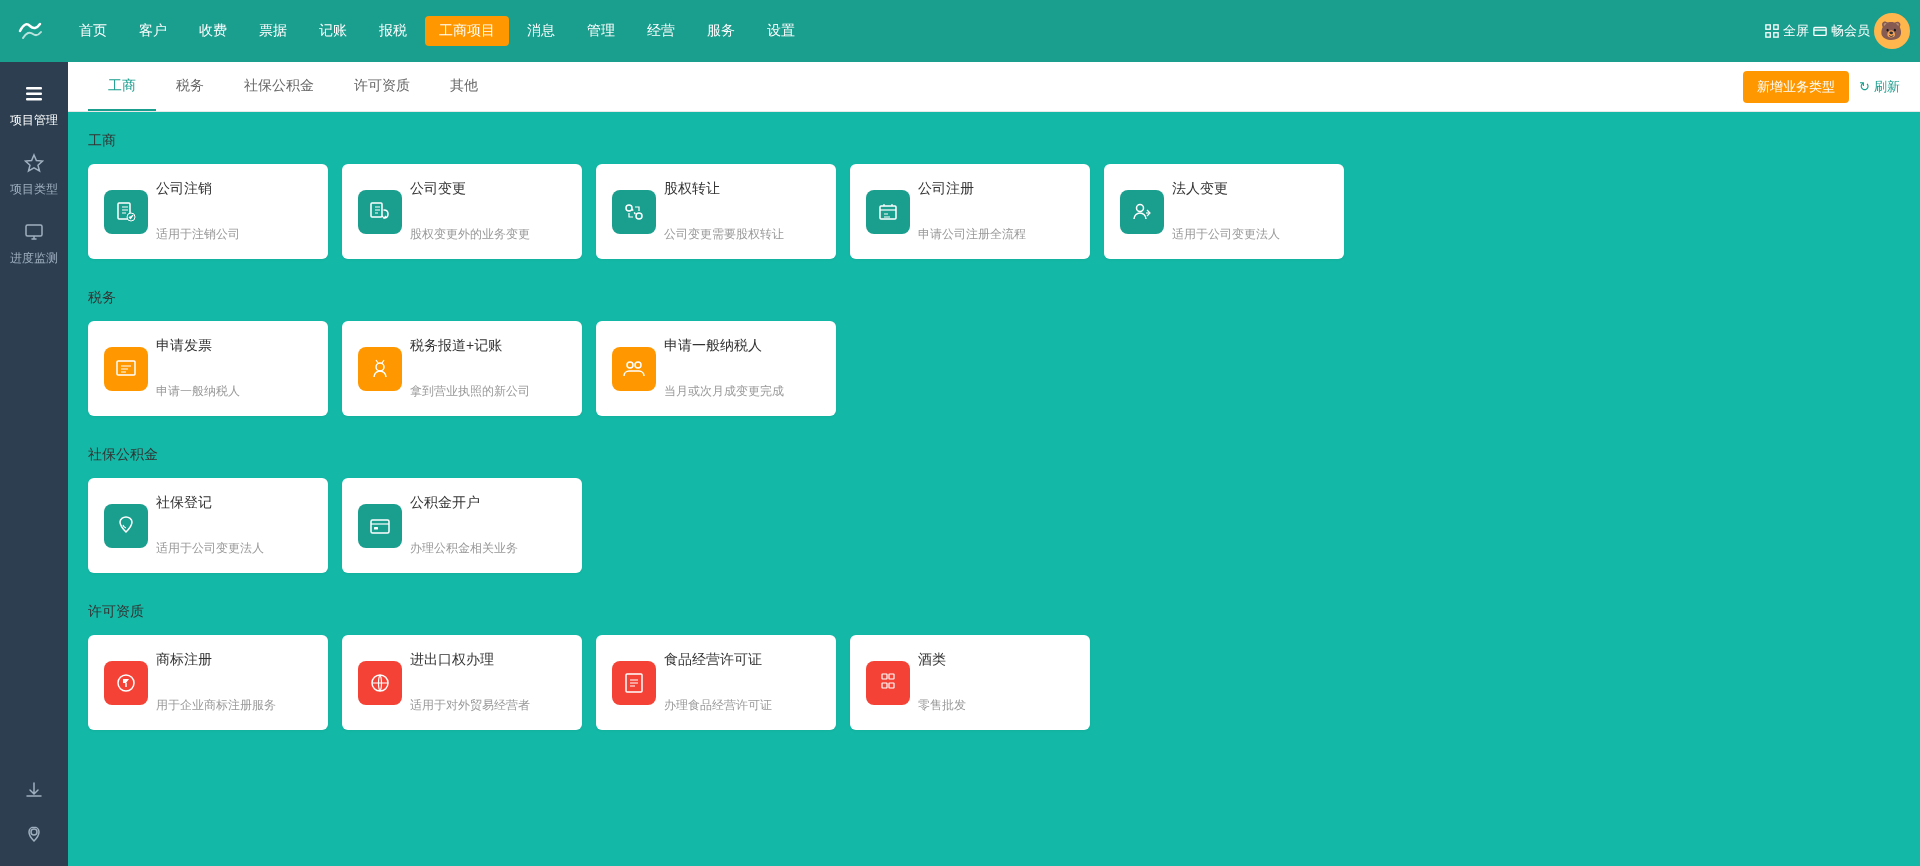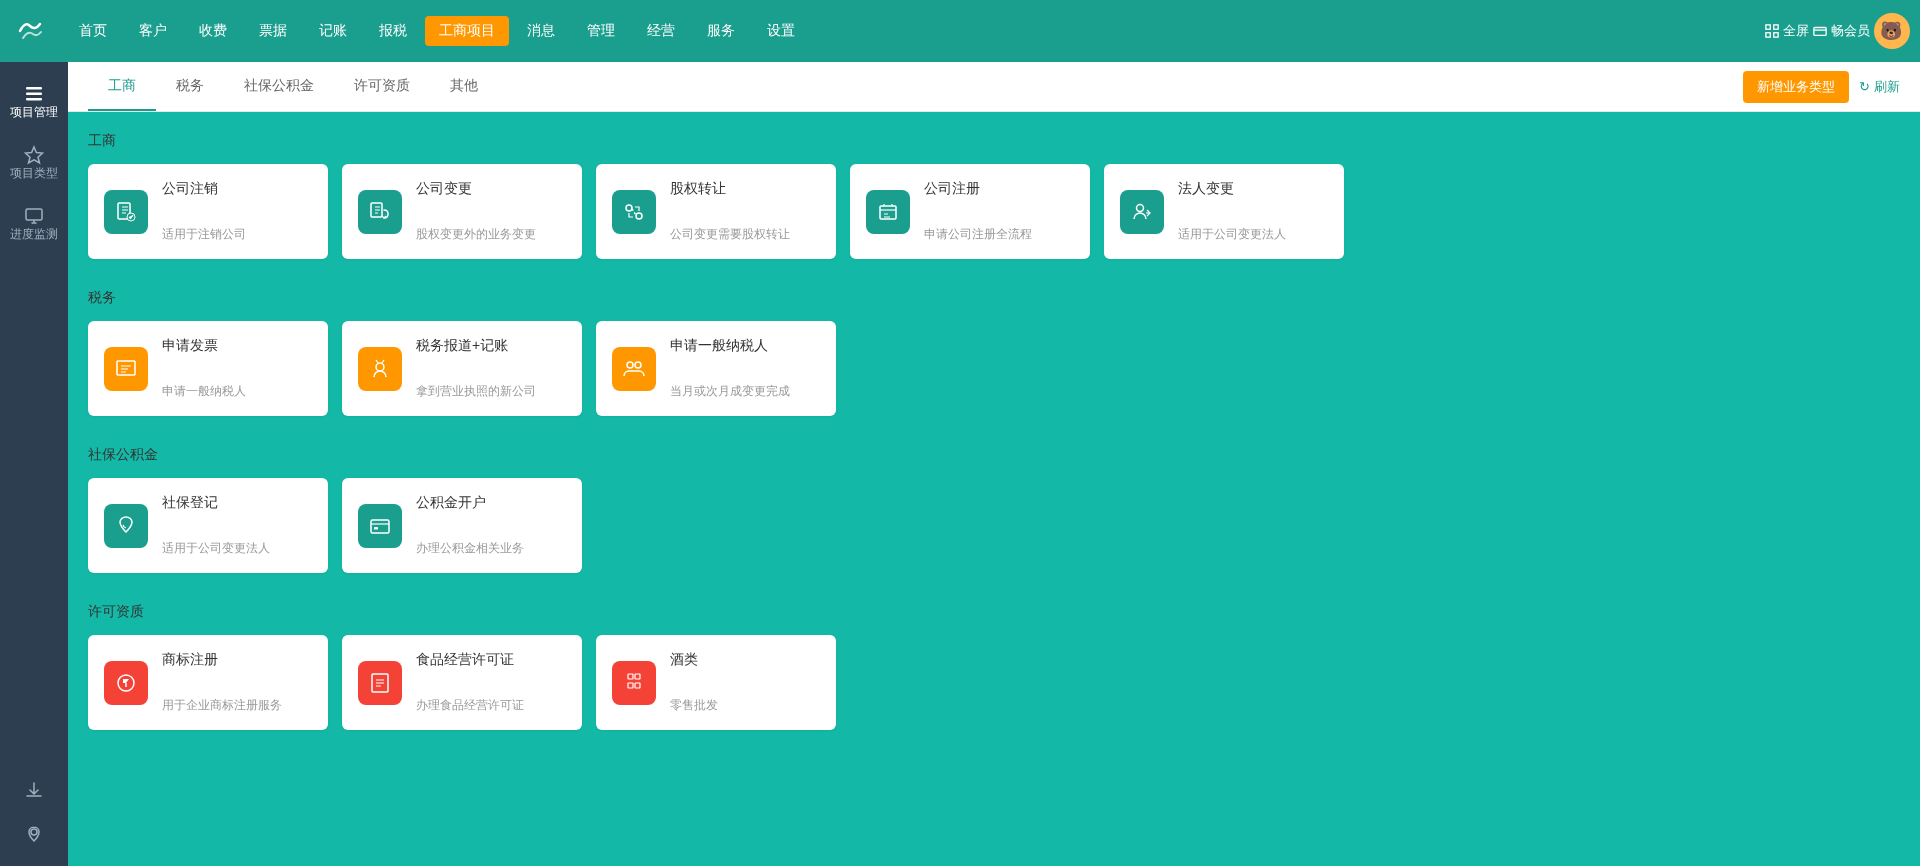--- a/index.html
+++ b/index.html
@@ -86,21 +86,21 @@
     .sidebar-item {
       display: flex;
       flex-direction: column;
       align-items: center;
       color: #a0b0c0;
       font-size: 12px;
       padding: 12px 6px;
       cursor: pointer;
       width: 100%;
       text-align: left;
-      gap: 0;
+      gap: 8px;
     }
     .sidebar-item.active { color: white; }
     .sidebar-item svg { width: 20px; height: 20px; }
     .sidebar-bottom {
       margin-top: auto;
       width: 100%;
     }
     .sidebar-bottom-item {
       display: flex;
       flex-direction: column;
@@ -191,21 +191,21 @@
       gap: 14px;
       margin-bottom: 30px;
     }
 
     .card {
       background: white;
       border-radius: 6px;
       padding: 16px;
       display: flex;
       align-items: center;
-      gap: 14px;
+      gap: 8px;
       width: 240px;
       cursor: pointer;
       box-shadow: 0 1px 3px rgba(0,0,0,0.05);
     }
 
     .card-icon {
       width: 44px;
       height: 44px;
       border-radius: 8px;
       display: flex;
@@ -485,20 +485,32 @@
               </svg>
             </div>
             <div class="card-info">
               <div class="card-title">商标注册</div>
               <div class="card-desc">用于企业商标注册服务</div>
             </div>
           </div>
           <div class="card">
             <div class="card-icon red">
               <svg width="24" height="24" fill="none" viewBox="0 0 24 24">
+                <circle cx="12" cy="12" r="8" stroke="white" stroke-width="1.5"></circle>
+                <path d="M4 12h16M12 4c-2 3-2 13 0 16M12 4c2 3 2 13 0 16" stroke="white" stroke-width="1.2"></path>
+              </svg>
+            </div>
+            <div class="card-info">
+              <div class="card-title">进出口权办理</div>
+              <div class="card-desc">适用于对外贸易经营者</div>
+            </div>
+          </div>
+          <div class="card">
+            <div class="card-icon red">
+              <svg width="24" height="24" fill="none" viewBox="0 0 24 24">
                 <rect x="4" y="3" width="16" height="18" rx="1" stroke="white" stroke-width="1.5"></rect>
                 <path d="M8 9h8M8 12h8M8 15h5" stroke="white" stroke-width="1.2"></path>
               </svg>
             </div>
             <div class="card-info">
               <div class="card-title">食品经营许可证</div>
               <div class="card-desc">办理食品经营许可证</div>
             </div>
           </div>
           <div class="card">

